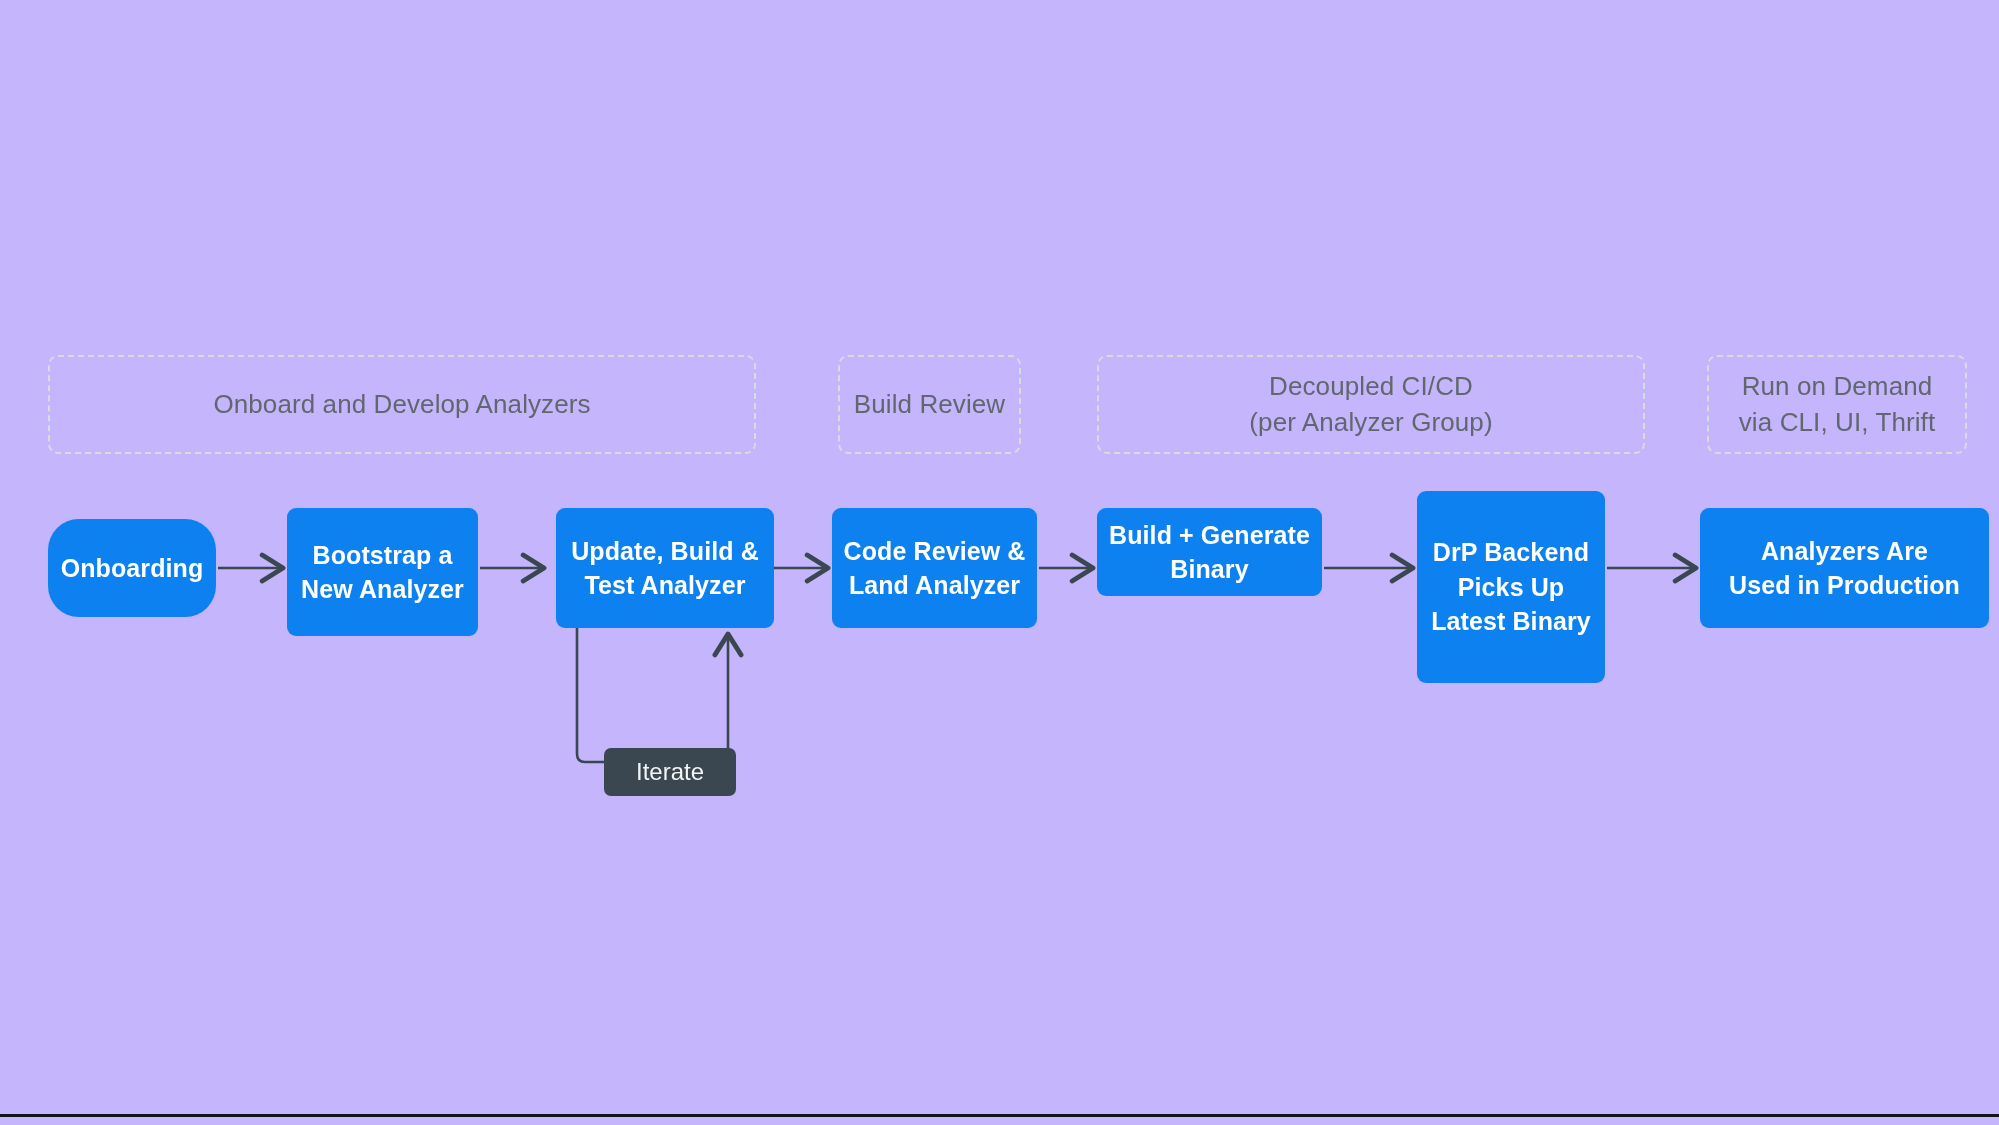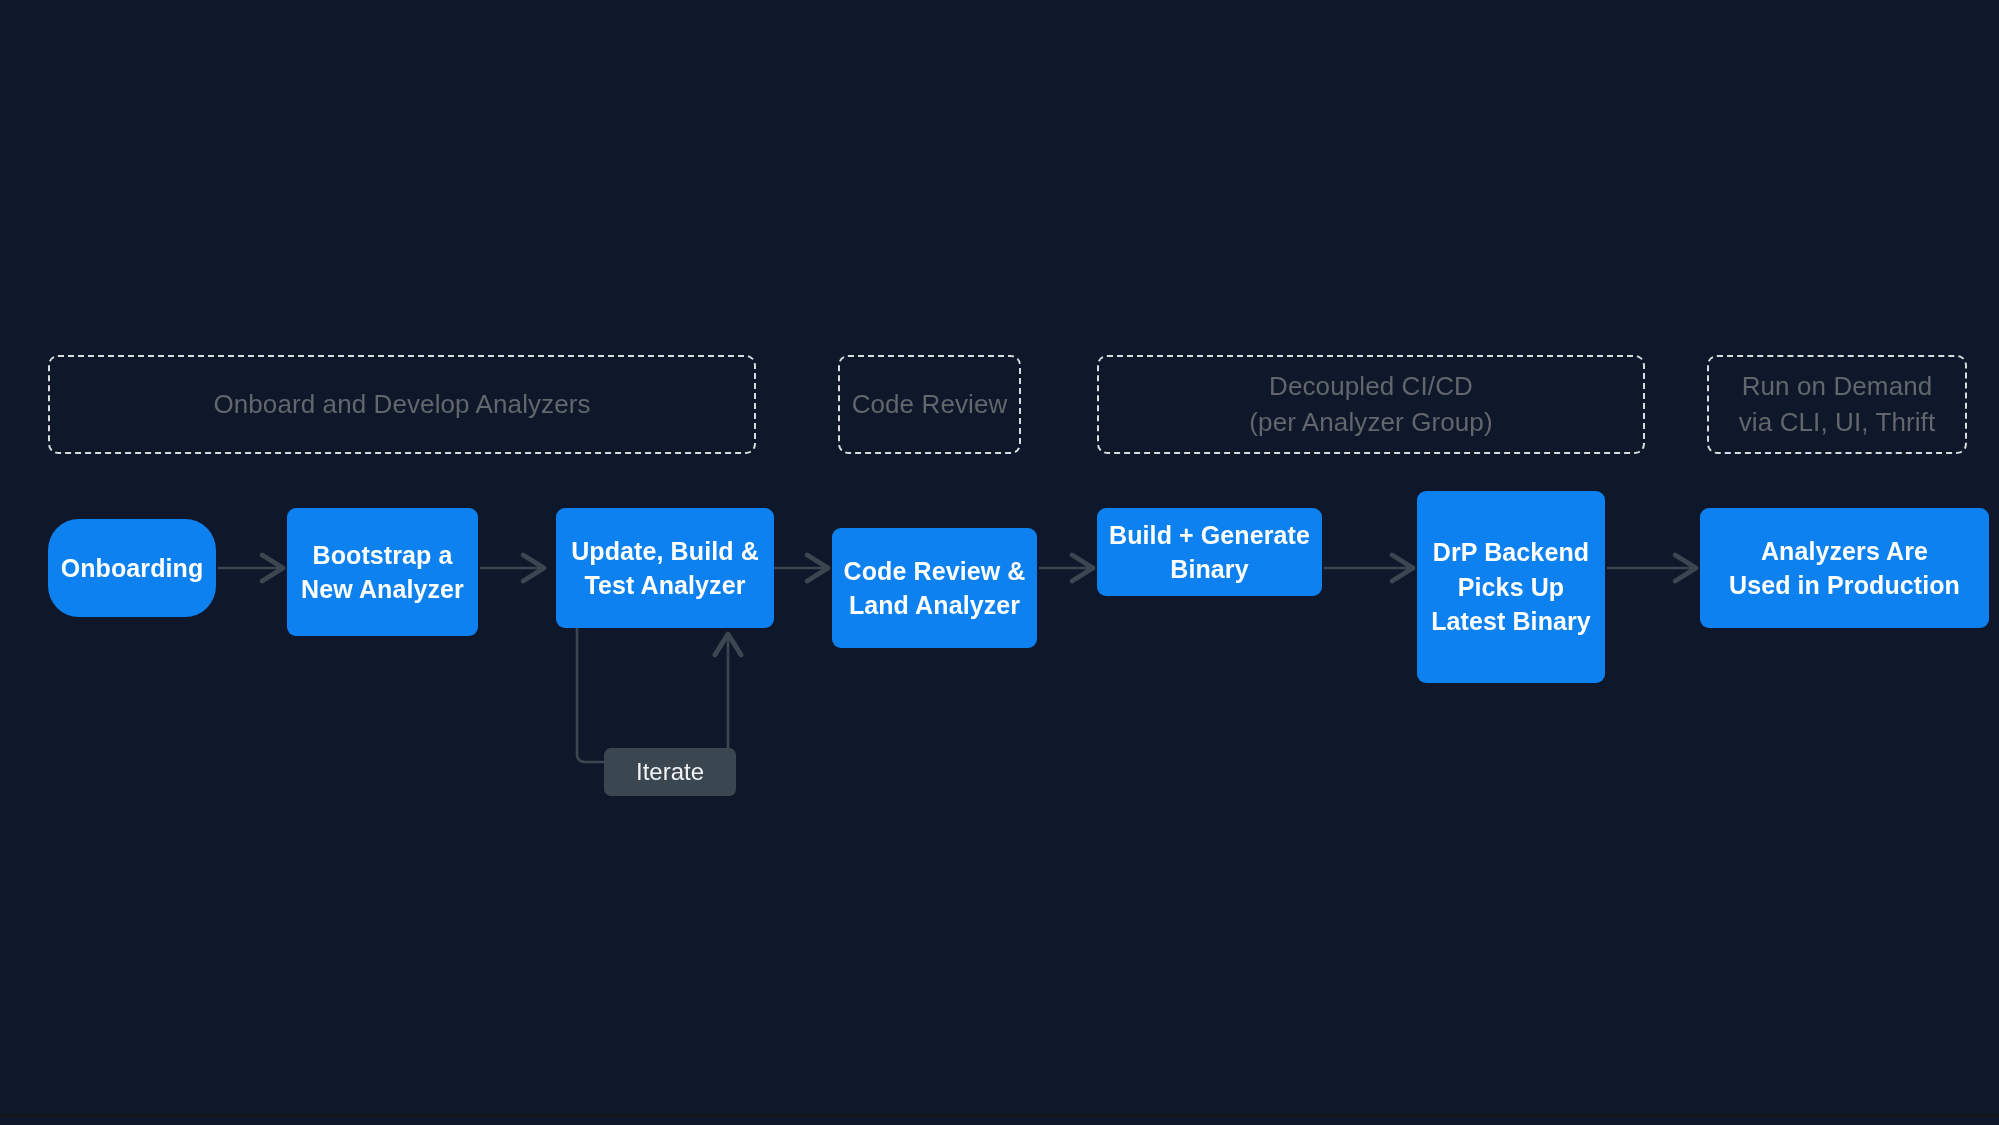--- a/index.html
+++ b/index.html
@@ -9,21 +9,21 @@
   }
   body {
     font-family: "Liberation Sans", sans-serif;
     -webkit-font-smoothing: antialiased;
   }
 
   #canvas {
     position: relative;
     width: 1999px;
     height: 1125px;
-    background: #0f172a;
+    background: #c4b5fd;
     overflow: hidden;
   }
 
   
   .group-frame {
     position: absolute;
     box-sizing: border-box;
     border: 2px dashed #d9dcdf;
     border-radius: 10px;
     display: flex;
@@ -102,21 +102,21 @@
 </head>
 <body>
 
 <div id="canvas">
 
   <div class="group-frame" style="left:48px; top:355px; width:708px; height:99px;">
     <div class="group-label">Onboard and Develop Analyzers</div>
   </div>
 
   <div class="group-frame" style="left:838px; top:355px; width:183px; height:99px;">
-    <div class="group-label">Code Review</div>
+    <div class="group-label">Build Review</div>
   </div>
 
   <div class="group-frame" style="left:1097px; top:355px; width:548px; height:99px;">
     <div class="group-label">Decoupled CI/CD
 (per Analyzer Group)</div>
   </div>
 
   <div class="group-frame" style="left:1707px; top:355px; width:260px; height:99px;">
     <div class="group-label">Run on Demand
 via CLI, UI, Thrift</div>
@@ -148,21 +148,21 @@
   <div class="node" style="left:287px; top:508px; width:191px; height:128px;">
     <div class="node-label">Bootstrap a
 New Analyzer</div>
   </div>
 
   <div class="node" style="left:548px; top:508px; width:218px; height:120px;margin-left:8px;">
     <div class="node-label">Update, Build &amp;
 Test Analyzer</div>
   </div>
 
-  <div class="node" style="left:832px; top:528px; width:205px; height:120px;">
+  <div class="node" style="left:832px; top:508px; width:205px; height:120px;">
     <div class="node-label">Code Review &amp;
 Land Analyzer</div>
   </div>
 
   <div class="node" style="left:1097px; top:508px; width:225px; height:88px;">
     <div class="node-label">Build + Generate
 Binary</div>
   </div>
 
   <div class="node" style="left:1417px; top:491px; width:188px; height:192px;">

